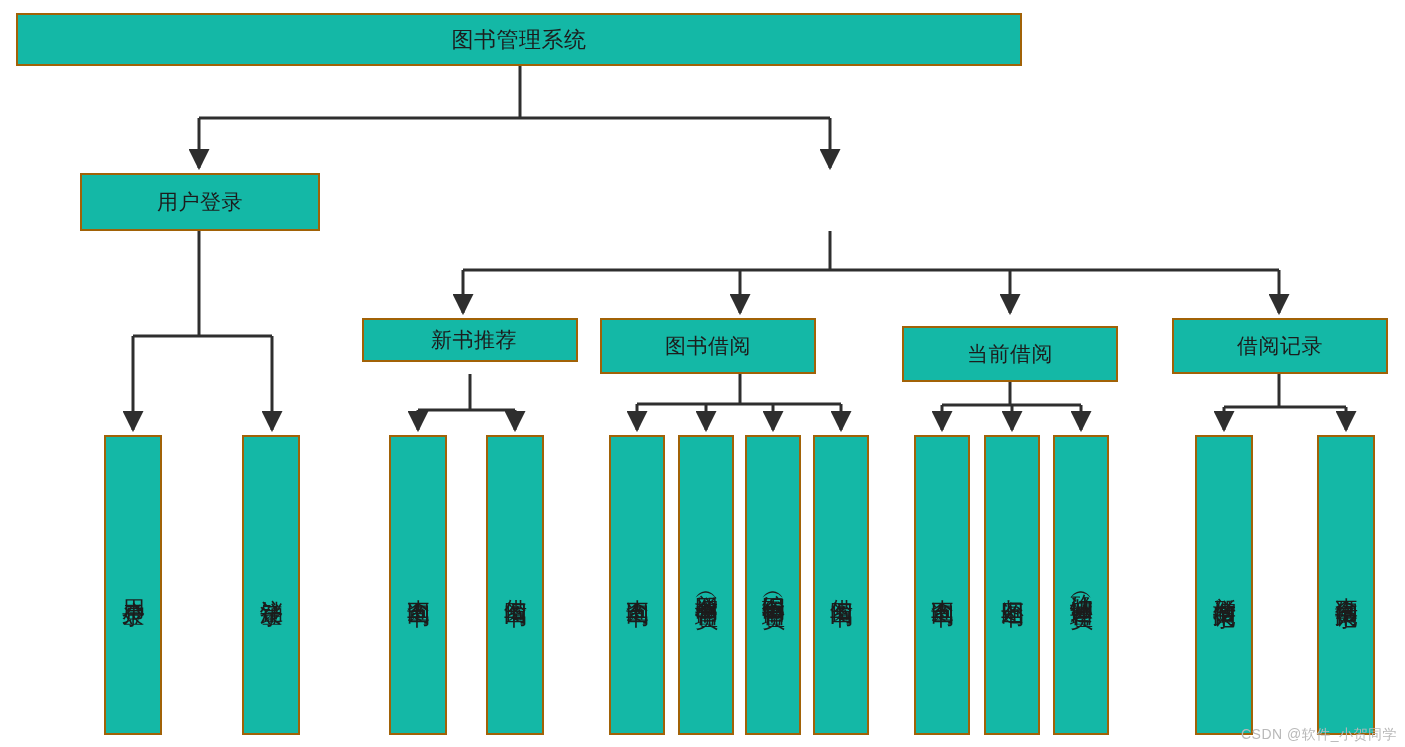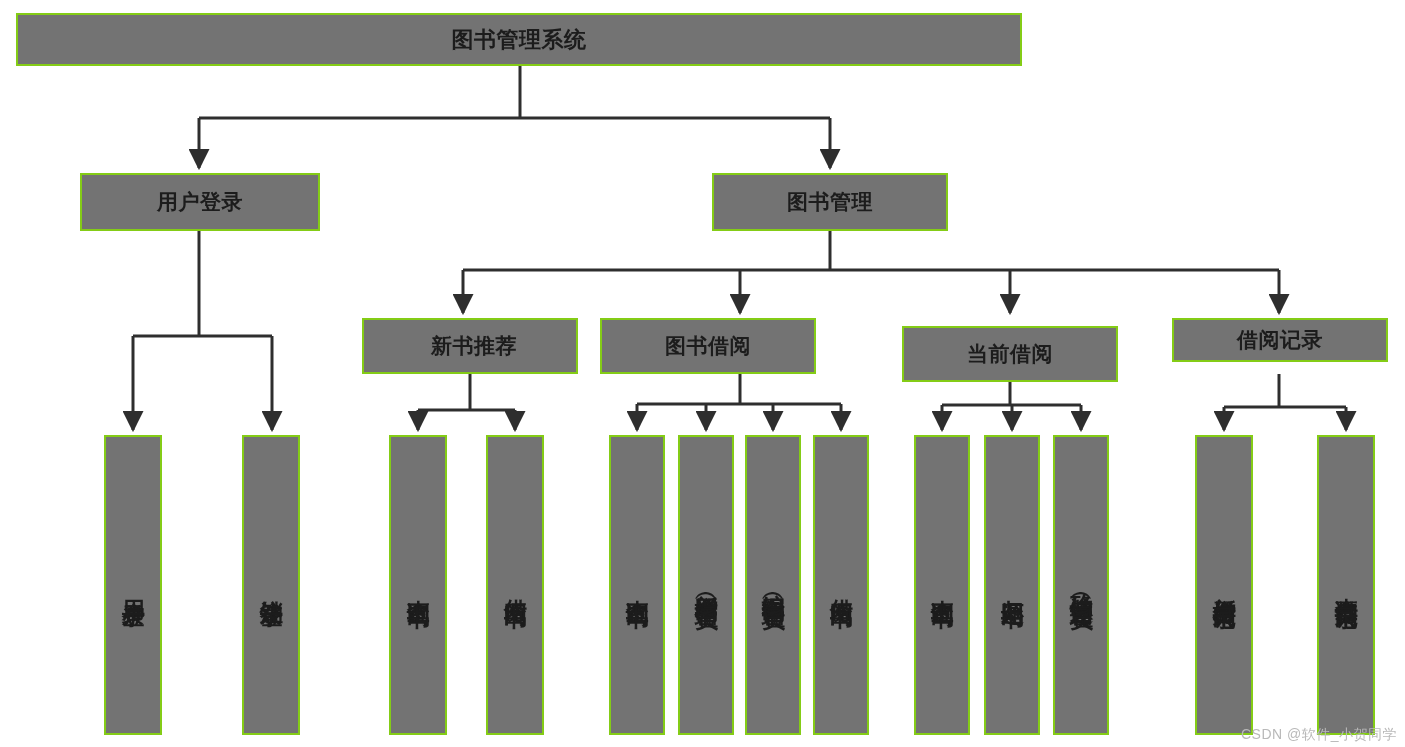--- a/index.html
+++ b/index.html
@@ -21,27 +21,26 @@
     position: absolute;
     left: 0;
     top: 0;
     width: 1405px;
     height: 747px;
     pointer-events: none;
   }
   .node {
     position: absolute;
     box-sizing: border-box;
-    border: 2px solid #84cc16;
-    background: #737373;
+    border: 2px solid #a16207;
+    background: #14b8a6;
     display: flex;
     align-items: center;
     justify-content: center;
     color: #1c1c1c;
-    font-weight: bold;
   }
   .node .lbl {
     display: block;
     text-align: center;
     line-height: 1.05;
   }
   .node.horiz .lbl {
     font-size: 21px;
     letter-spacing: 0.5px;
     white-space: nowrap;
@@ -133,34 +132,31 @@
     </g>
   </svg>
 
   <div class="node horiz root" id="node-root" style="left: 16px; top: 13px; width: 1006px; height: 53px;">
     <span class="lbl">图书管理系统</span>
   </div>
 
   <div class="node horiz" id="node-l2-0" style="left: 80px; top: 173px; width: 240px; height: 58px;">
     <span class="lbl">用户登录</span>
   </div>
-  <div class="node horiz" id="node-l2-1" style="left: 712px; top: 173px; width: 236px; height: 58px;">
-    <span class="lbl">图书管理</span>
-  </div>
 
-  <div class="node horiz" id="node-l3-0" style="left: 362px; top: 318px; width: 216px; height: 56px; padding-left: 8px;">
+  <div class="node horiz" id="node-l3-0" style="left: 362px; top: 318px; width: 216px; height: 44px; padding-left: 8px;">
     <span class="lbl">新书推荐</span>
   </div>
   <div class="node horiz" id="node-l3-1" style="left: 600px; top: 318px; width: 216px; height: 56px;">
     <span class="lbl">图书借阅</span>
   </div>
   <div class="node horiz" id="node-l3-2" style="left: 902px; top: 308px; width: 216px; height: 56px; margin-top: 18px;">
     <span class="lbl">当前借阅</span>
   </div>
-  <div class="node horiz" id="node-l3-3" style="left: 1172px; top: 318px; width: 216px; height: 44px;">
+  <div class="node horiz" id="node-l3-3" style="left: 1172px; top: 318px; width: 216px; height: 56px;">
     <span class="lbl">借阅记录</span>
   </div>
 
   <div class="node vert" id="node-leaf-0" style="left: 104px; top: 435px; width: 58px; height: 300px;">
     <span class="lbl">用户登录</span>
   </div>
   <div class="node vert" id="node-leaf-1" style="left: 242px; top: 435px; width: 58px; height: 300px;">
     <span class="lbl">注销登录</span>
   </div>
   <div class="node vert" id="node-leaf-2" style="left: 389px; top: 435px; width: 58px; height: 300px;">

